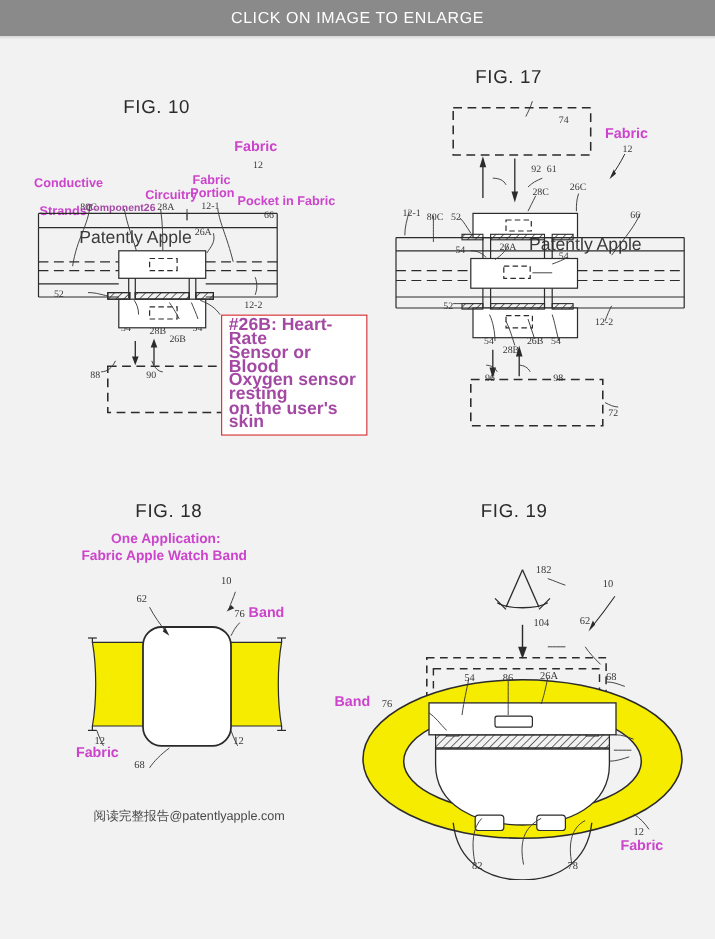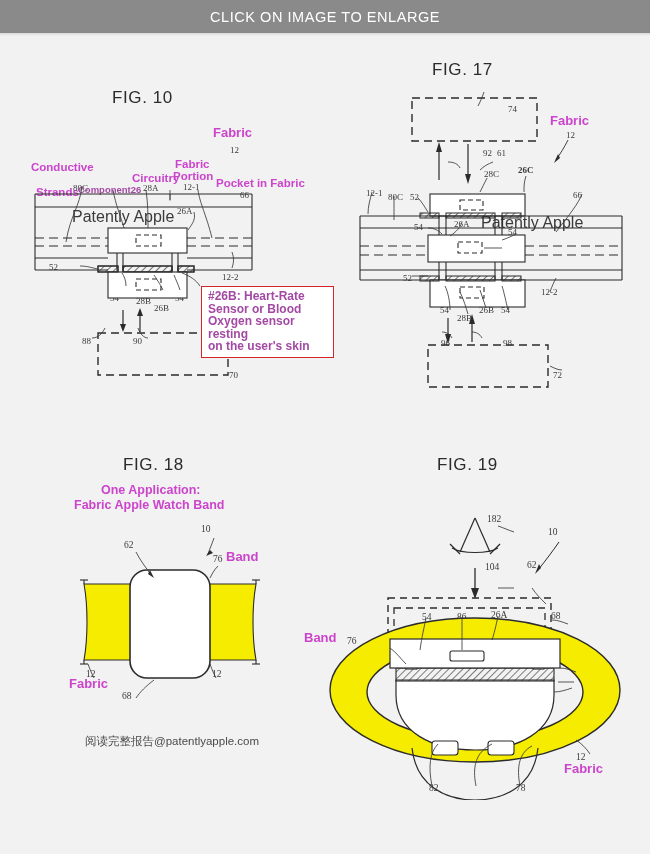--- a/index.html
+++ b/index.html
@@ -66,21 +66,21 @@
     color: #3a3a3a;
     white-space: nowrap;
   }
   .num.b { font-size: 9.5px; }
   .redbox {
     position: absolute;
     border: 1.6px solid #d4252a;
     background: #ffffff;
     color: #a349a4;
     font-weight: bold;
-    font-size: 12px;
+    font-size: 16px;
     line-height: 12.6px;
     padding: 3px 5px 4px 6px;
     font-family: "Liberation Sans", sans-serif;
   }
   .caption26 {
     position: absolute;
     color: #a349a4;
     font-weight: bold;
     font-size: 10.5px;
     white-space: nowrap;
@@ -237,21 +237,21 @@
 
   <div class="figtitle" style="left:432px; top:60px;">FIG. 17</div>
 
   <div class="num" style="left:508px; top:94px;margin-top:10px;">74</div>
   <div class="mag big" style="left:550px; top:114px;">Fabric</div>
   <div class="num" style="left:566px; top:130px;">12</div>
 
   <div class="num" style="left:439px; top:148px;margin-left:44px;">92</div>
   <div class="num" style="left:497px; top:148px;">61</div>
   <div class="num" style="left:484px; top:169px;">28C</div>
-  <div class="num" style="left:518px; top:165px;font-weight:bold;">26C</div>
+  <div class="num" style="left:518px; top:165px;">26C</div>
 
   <div class="num" style="left:366px; top:188px;">12-1</div>
   <div class="num" style="left:388px; top:192px;">80C</div>
   <div class="num" style="left:410px; top:192px;">52</div>
   <div class="num" style="left:573px; top:190px;">66</div>
 
   <div class="num" style="left:414px; top:222px;">54</div>
   <div class="num" style="left:454px; top:219px;">26A</div>
   <div class="num" style="left:508px; top:227px;">54</div>
   <div class="num" style="left:505px; top:243px;">28A</div>

